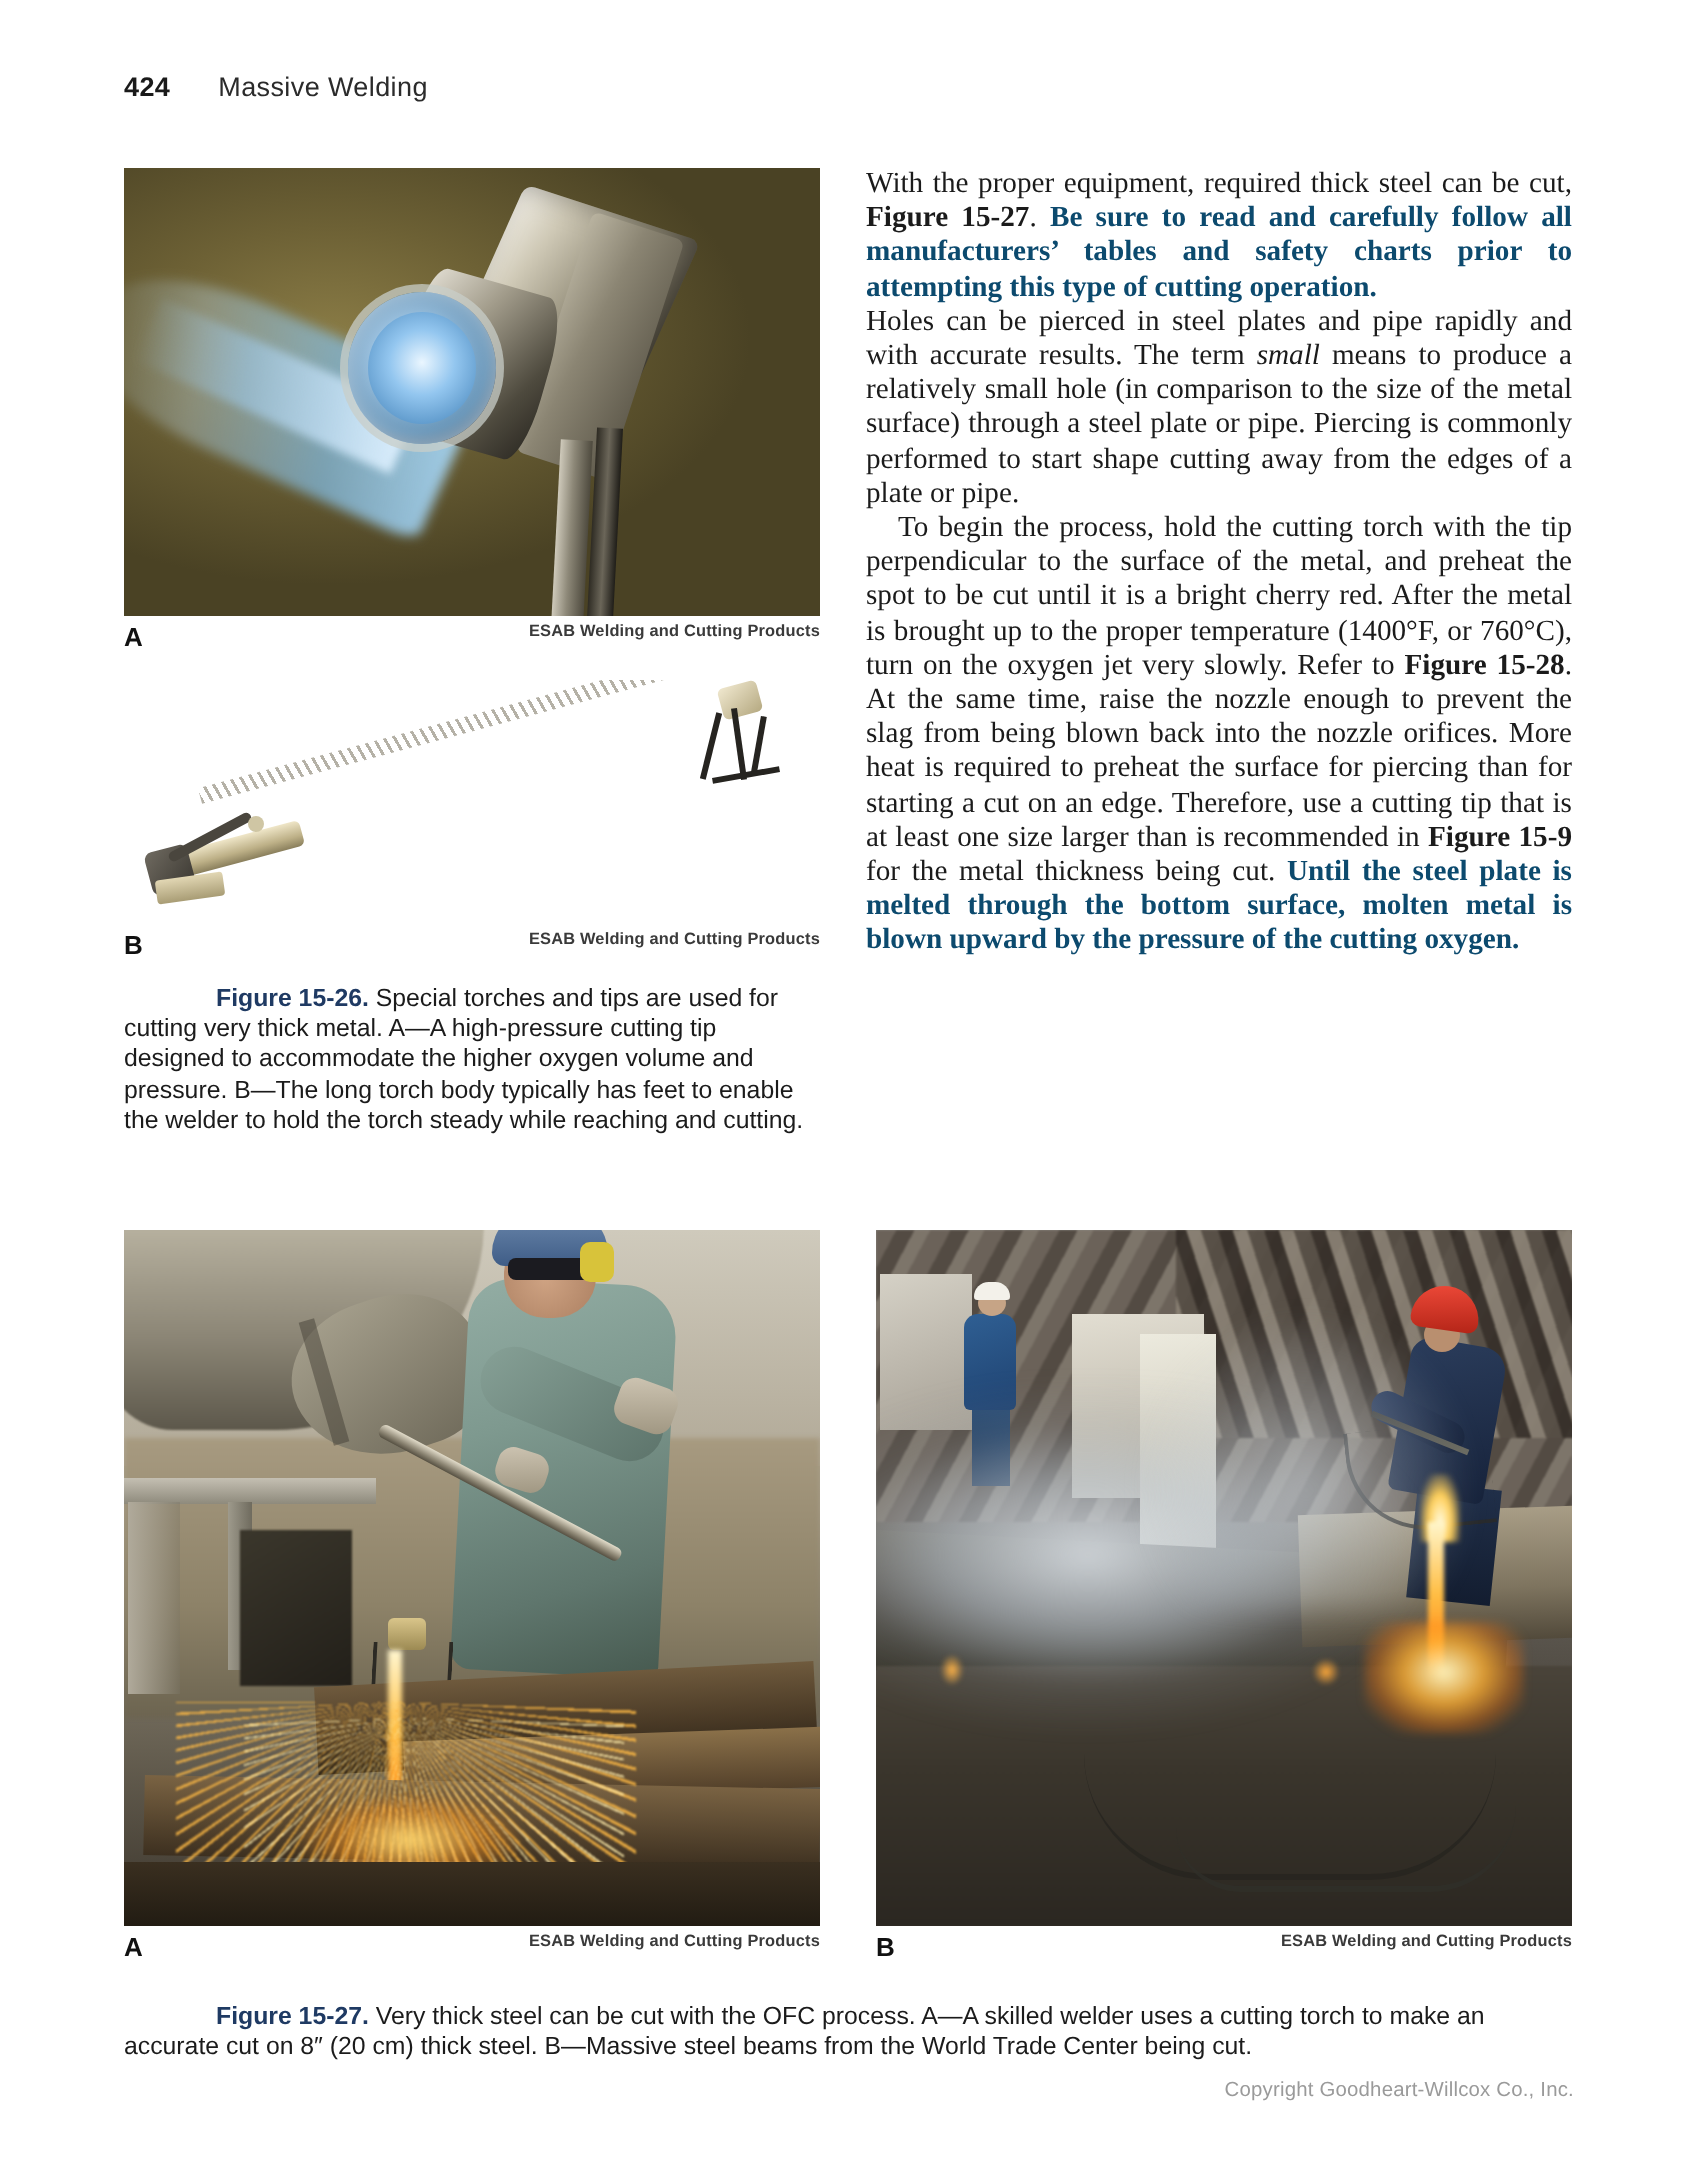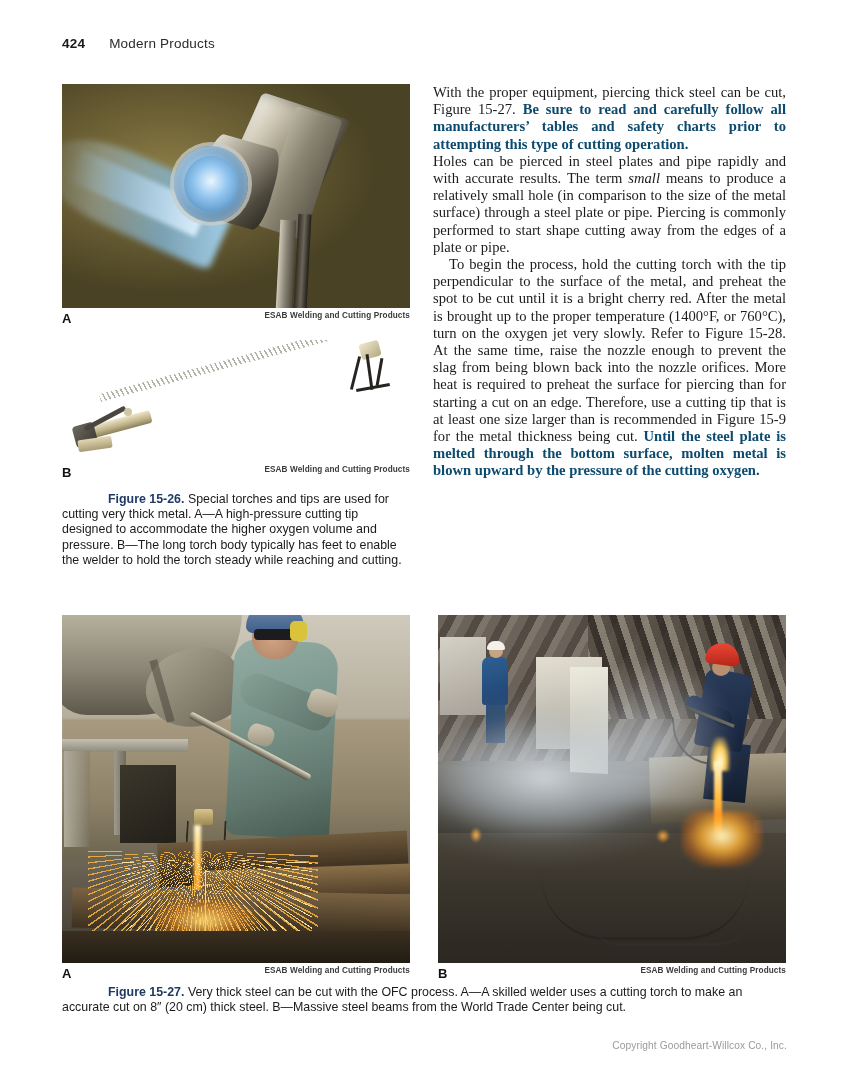--- a/index.html
+++ b/index.html
@@ -59,21 +59,21 @@
     font-family: "Liberation Serif", serif;
     font-size: 14.6px;
     line-height: 17.2px;
     color: #1b1b1b;
     text-align: justify;
     margin: 0;
     -webkit-hyphens: auto;
     hyphens: auto;
   }
   .body-text.indent { text-indent: 16px; }
-  .body-text b, .body-text strong { font-weight: normal; }
+  .body-text b, .body-text strong { font-weight: bold; }
   .body-text i, .body-text em { font-style: italic; }
   .safety {
     color: #0c4a6e;
     font-weight: bold;
   }
 
   .sec-head {
     font-family: "Liberation Sans", sans-serif;
     font-weight: bold;
     font-size: 18.5px;
@@ -129,21 +129,21 @@
     position: absolute;
     left: 62px;
     top: 615px;
     width: 724px;
   }
   .bottom-figs .pair {
     display: flex;
     justify-content: space-between;
   }
   .bottom-caption {
-    margin-top: 4px;
+    margin-top: 20px;
   }
 
   .copyright {
     position: absolute;
     right: 62px;
     top: 1040px;
     font-family: "Liberation Sans", sans-serif;
     font-size: 10.2px;
     color: #9a9a9a;
     letter-spacing: 0.1px;
@@ -471,21 +471,21 @@
   .ph-wtc .ember2 { position:absolute; left:218px; top:214px; width:14px; height:14px;
     background: radial-gradient(ellipse,#ffa93a,rgba(255,140,20,0) 70%); filter: blur(1px);}
 </style>
 </head>
 <body>
 
 <div class="page">
 
   <div class="runhead">
     <span class="folio">424</span>
-    <span class="booktitle">Modern Products</span>
+    <span class="booktitle">Massive Welding</span>
   </div>
 
   <div class="col-left">
 
     <div class="fig">
       <div class="photo ph-tip">
         <div class="flame"></div>
         <div class="flame2"></div>
         <div class="nut"></div>
         <div class="nut2"></div>
@@ -521,21 +521,21 @@
       </div>
     </div>
 
     <p class="caption" style="margin-top:12px;">
       <span class="figno">Figure 15-26.</span><span> Special torches and tips are used for cutting very thick metal. A—A high-pressure cutting tip designed to accommodate the higher oxygen volume and pressure. B—The long torch body typically has feet to enable the welder to hold the torch steady while reaching and cutting.</span>
     </p>
   </div>
 
   <div class="col-right">
 
-    <p class="body-text"><span>With the proper equipment, piercing thick steel can be cut, </span><b>Figure 15-27</b><span>. </span><span class="safety">Be sure to read and carefully follow all manufacturers’ tables and safety charts prior to attempting this type of cutting operation.</span></p>
+    <p class="body-text"><span>With the proper equipment, required thick steel can be cut, </span><b>Figure 15-27</b><span>. </span><span class="safety">Be sure to read and carefully follow all manufacturers’ tables and safety charts prior to attempting this type of cutting operation.</span></p>
 
 
     <p class="body-text"><span>Holes can be pierced in steel plates and pipe rapidly and with accurate results. The term </span><i>small</i><span> means to produce a relatively small hole (in comparison to the size of the metal surface) through a steel plate or pipe. Piercing is commonly performed to start shape cutting away from the edges of a plate or pipe.</span></p>
 
     <p class="body-text indent"><span>To begin the process, hold the cutting torch with the tip perpendicular to the surface of the metal, and preheat the spot to be cut until it is a bright cherry red. After the metal is brought up to the proper temperature (1400°F, or 760°C), turn on the oxygen jet very slowly. Refer to </span><b>Figure 15-28</b><span>. At the same time, raise the nozzle enough to prevent the slag from being blown back into the nozzle orifices. More heat is required to preheat the surface for piercing than for starting a cut on an edge. Therefore, use a cutting tip that is at least one size larger than is recommended in </span><b>Figure 15-9</b><span> for the metal thickness being cut. </span><span class="safety">Until the steel plate is melted through the bottom surface, molten metal is blown upward by the pressure of the cutting oxygen.</span></p>
   </div>
 
   <div class="bottom-figs">
     <div class="pair">
 

